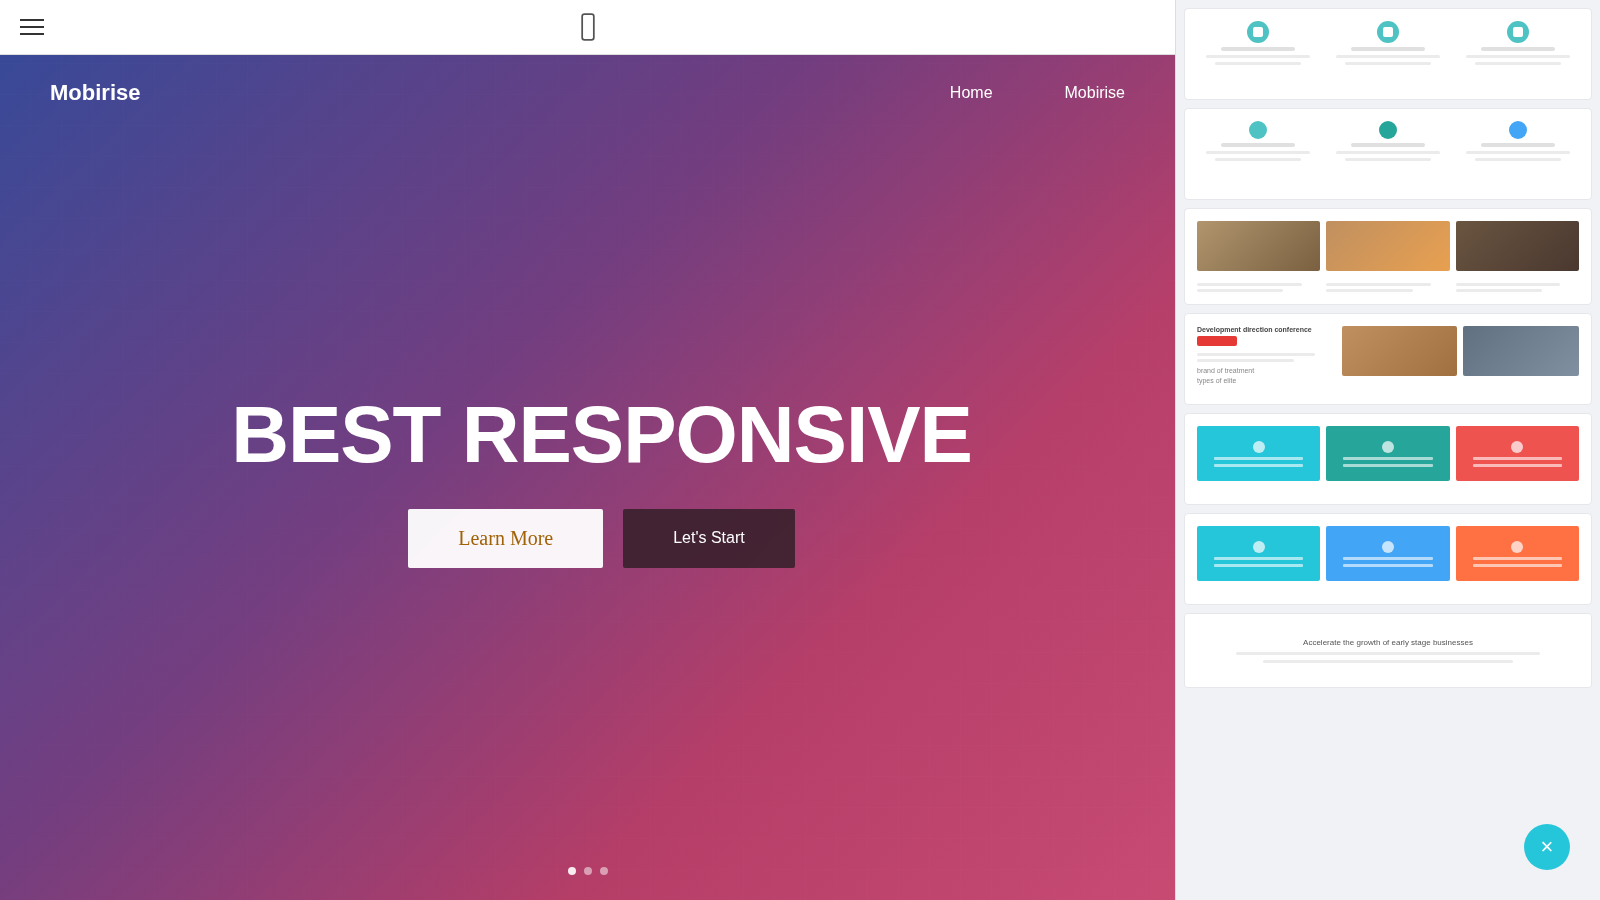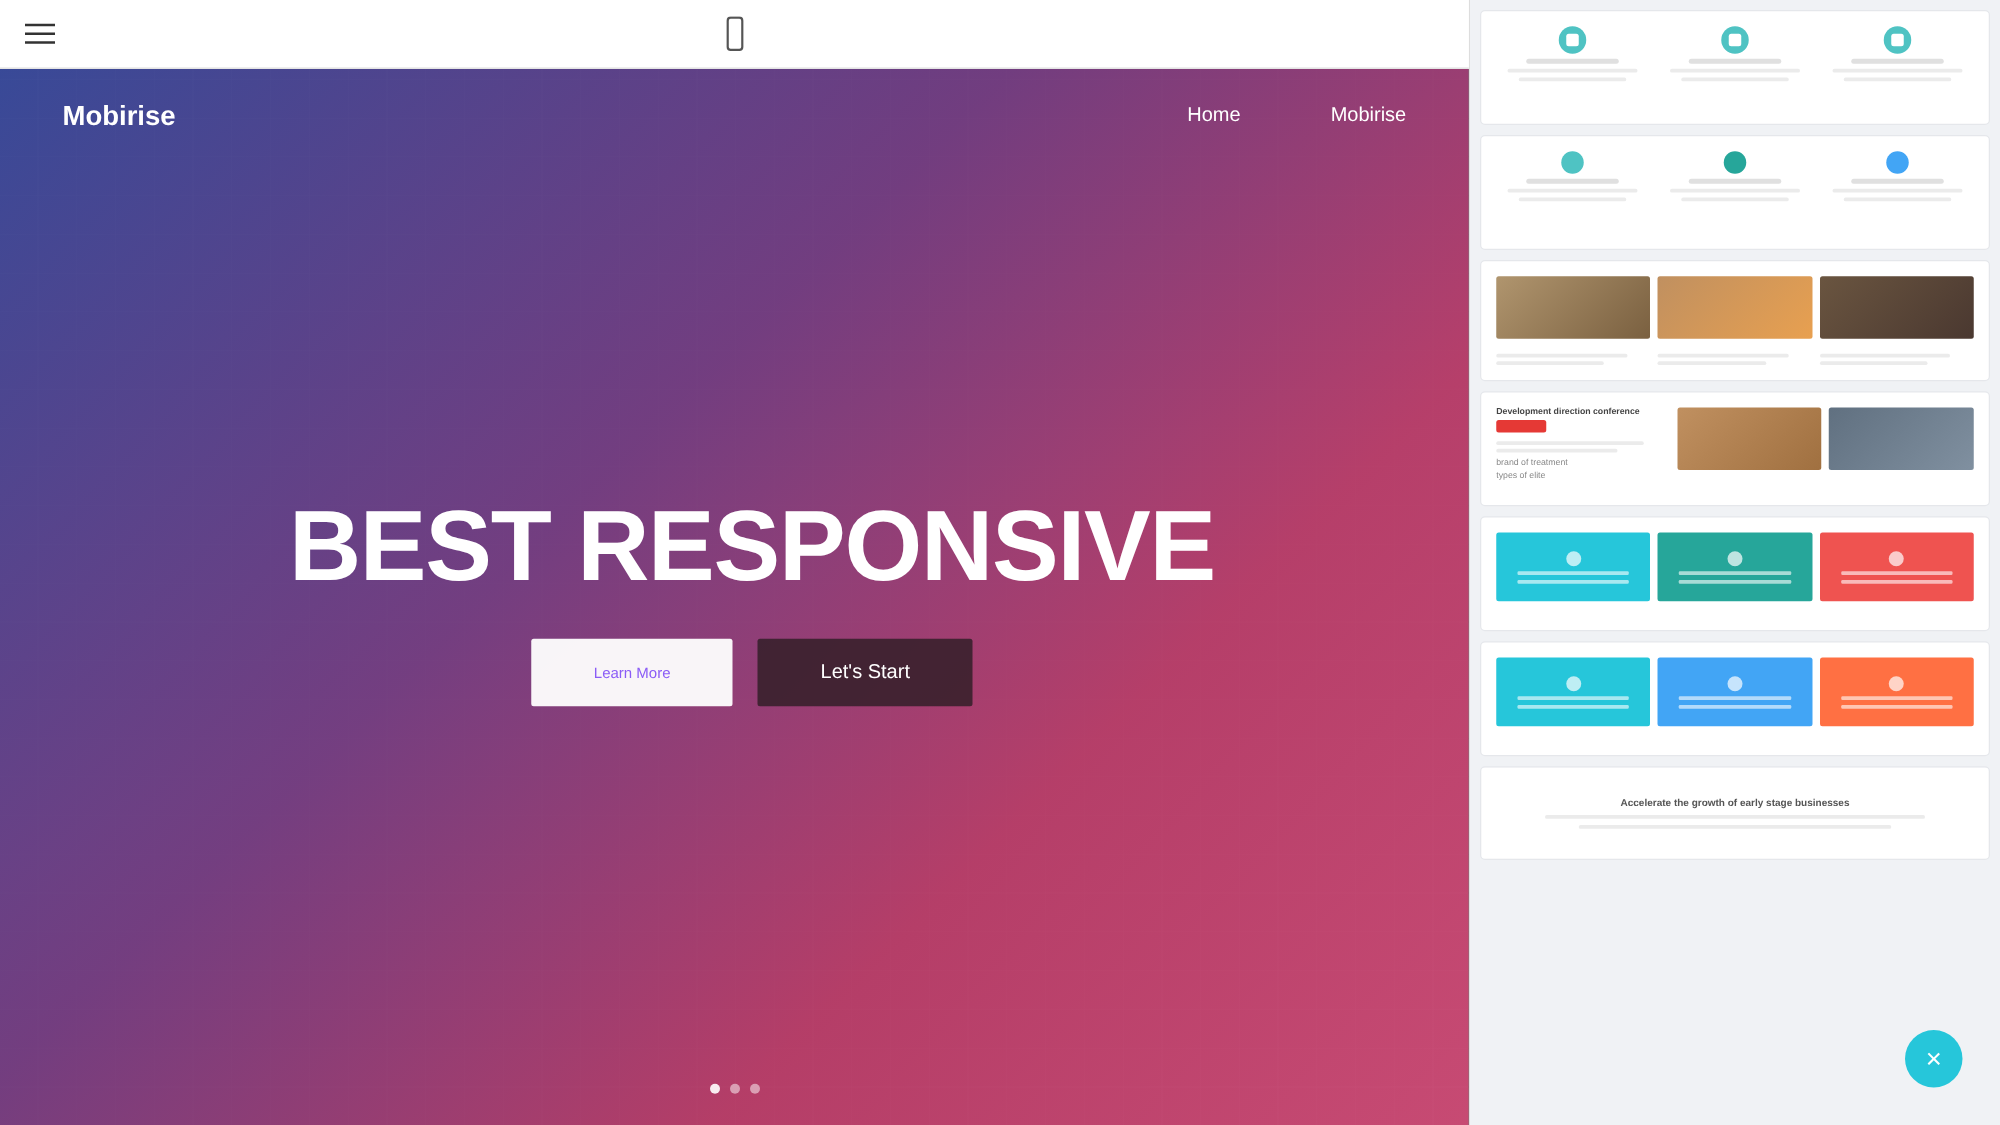--- a/index.html
+++ b/index.html
@@ -151,25 +151,26 @@
       max-width: 820px;
       margin-bottom: 50px;
     }
     #hero-buttons {
       display: flex;
       gap: 20px;
     }
     #learn-more-btn {
       padding: 18px 50px;
       background: rgba(255,255,255,0.95);
-      color: #8b5cf6;
+      color: #a16207;
       border: none;
-      font-size: 12px;
+      font-size: 20px;
       cursor: pointer;
       border-radius: 2px;
+      font-family: Liberation Serif, serif;
     }
     #lets-start-btn {
       padding: 18px 50px;
       background: rgba(50,30,40,0.85);
       color: #fff;
       border: none;
       font-size: 16px;
       cursor: pointer;
       border-radius: 2px;
     }
@@ -442,21 +443,20 @@
     }
 
     
     .block-bottom-card {
       background: #fff;
       padding: 24px;
       min-height: 70px;
       display: flex;
       flex-direction: column;
       gap: 5px;
-      font-weight: bold;
     }
     .b-bottom-text { font-size: 8px; color: #555; text-align: center; }
   </style>
 </head>
 <body>
 
 <div id="editor-area">
 
   <div id="top-toolbar">
     <div id="hamburger-icon">

